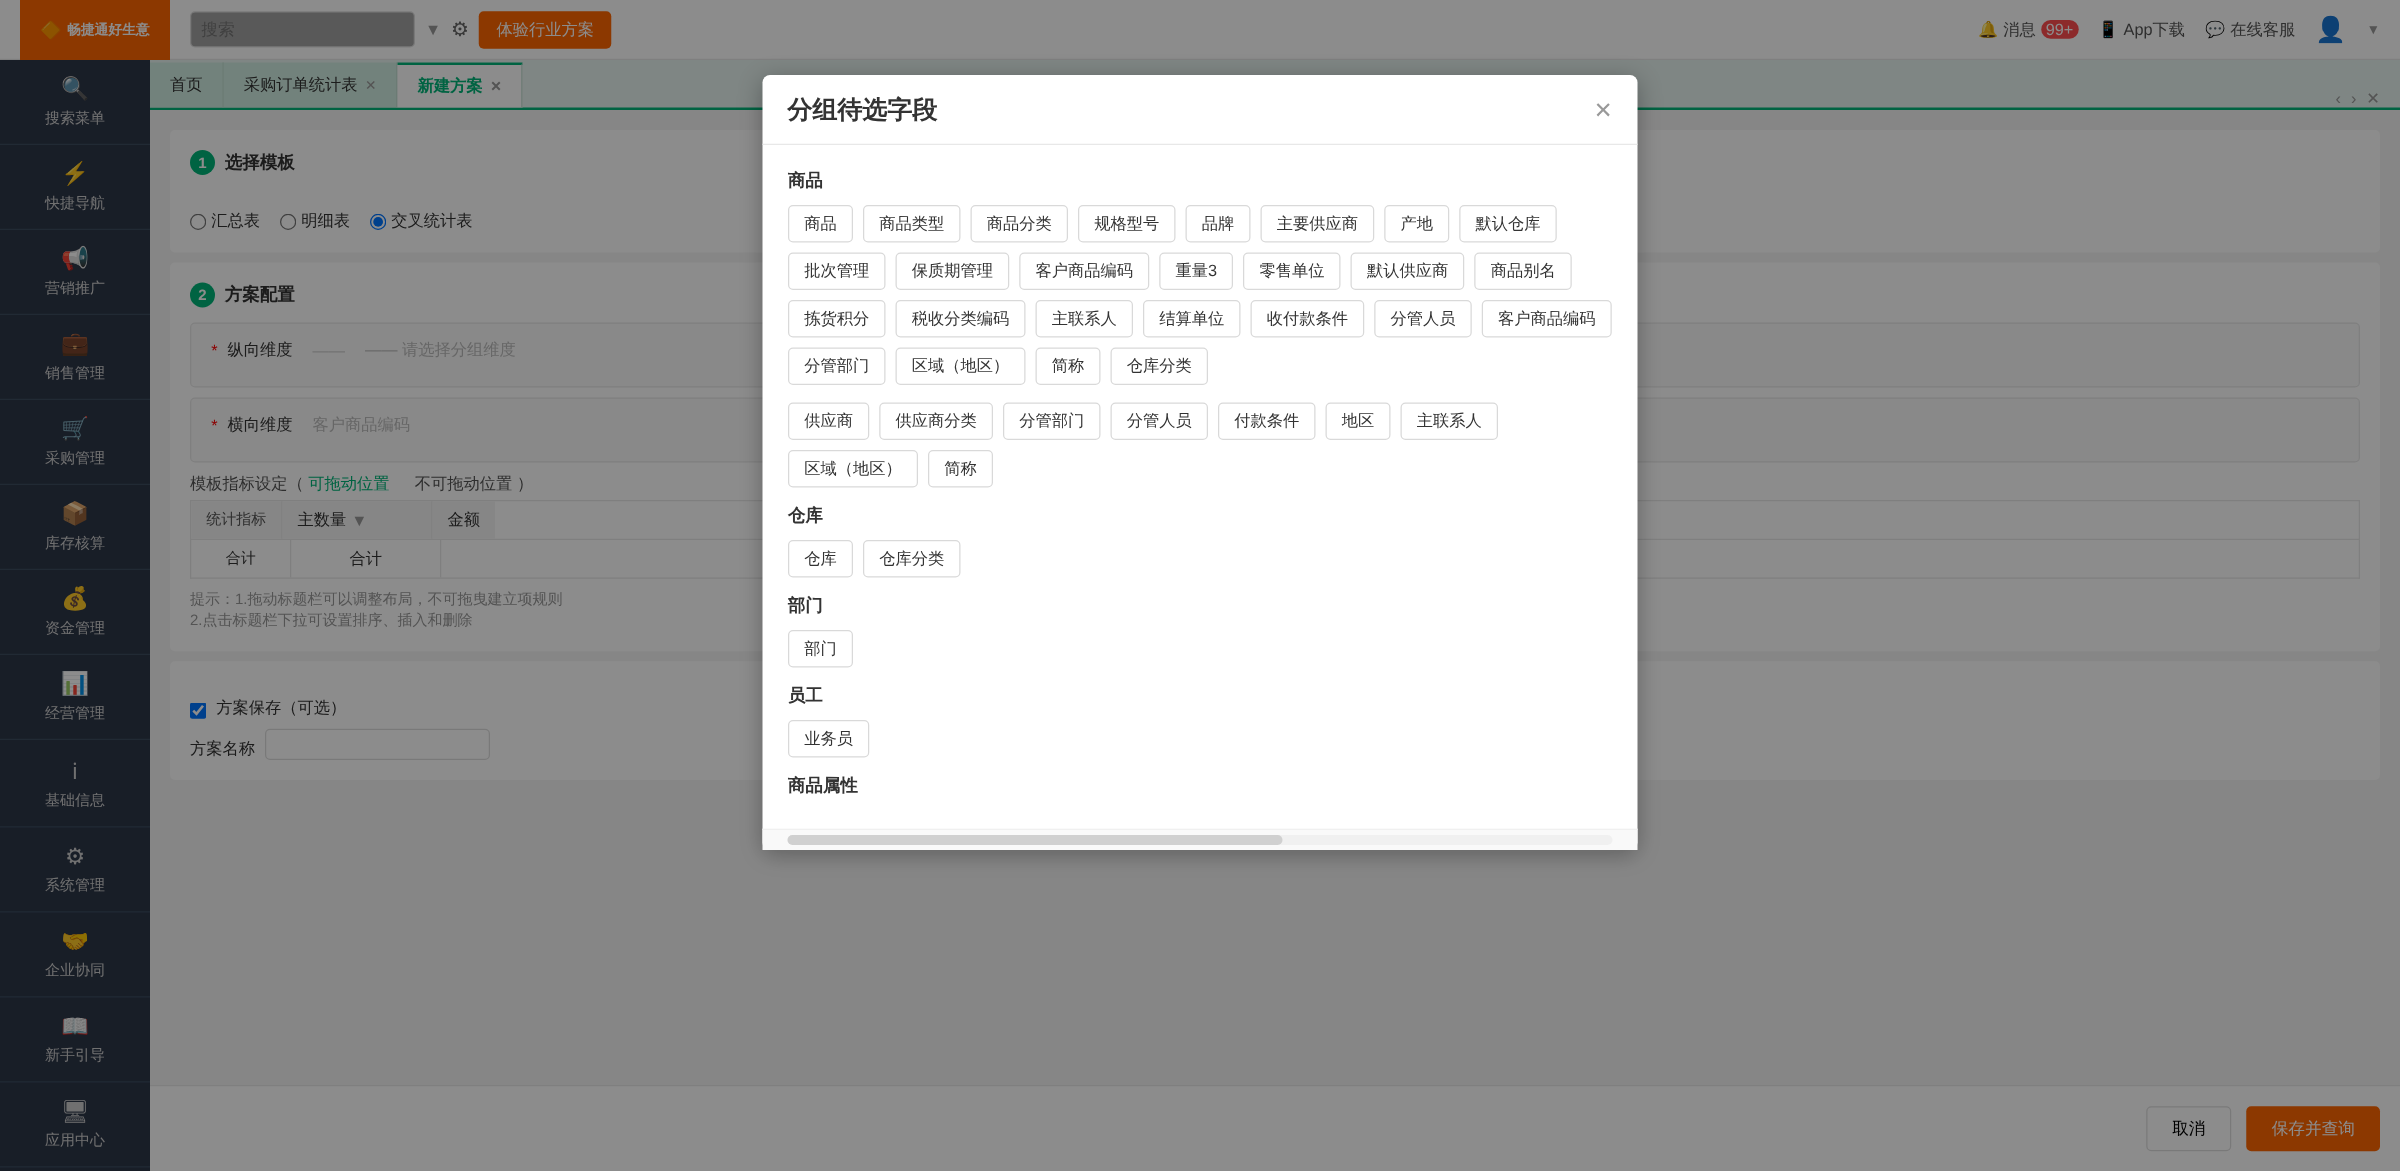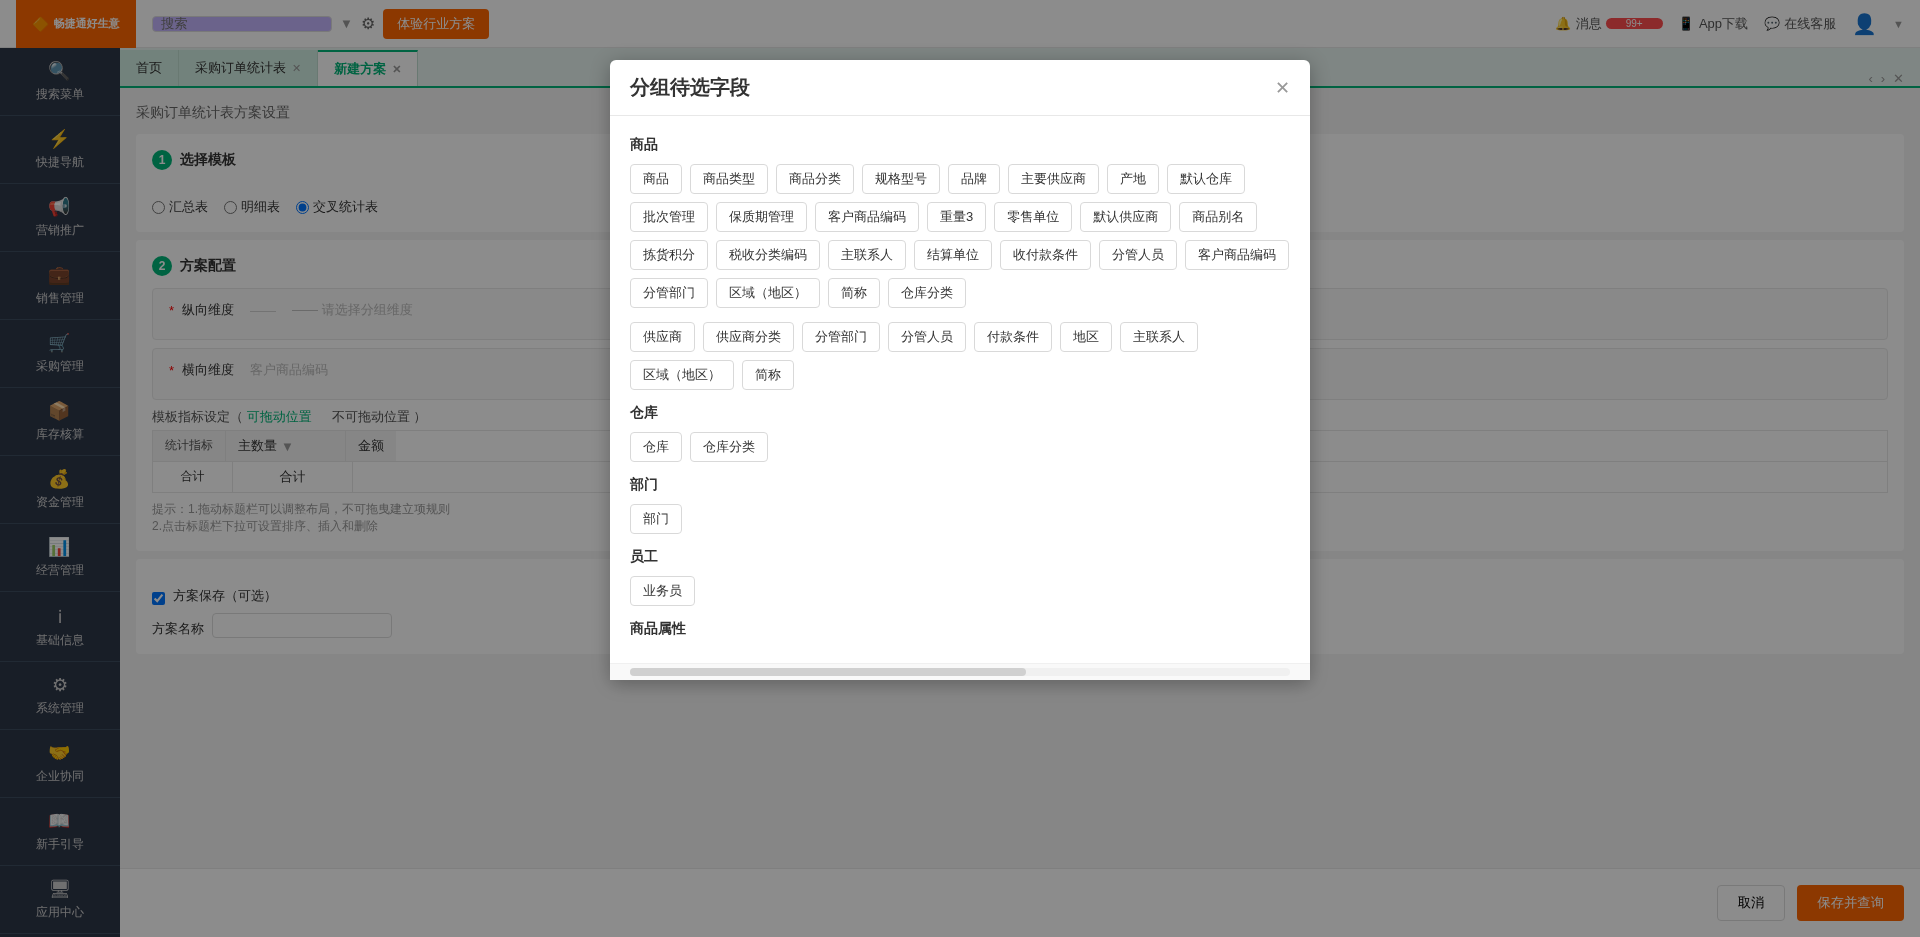--- a/index.html
+++ b/index.html
@@ -29,26 +29,26 @@
       font-size: 14px;
     }
     .top-bar-center {
       flex: 1;
       display: flex;
       align-items: center;
       padding-left: 16px;
       gap: 8px;
     }
     .search-box {
-      background: #c4b5fd;
+      background: #a3a3a3;
       border: 1px solid #ddd;
       border-radius: 4px;
       padding: 4px 8px;
       width: 180px;
-      height: 16px;
+      height: 29px;
     }
     .btn-experience {
       background: #ff6600;
       color: #fff;
       border: none;
       border-radius: 4px;
       padding: 6px 14px;
       cursor: pointer;
       font-size: 13px;
     }
@@ -56,22 +56,22 @@
       display: flex;
       align-items: center;
       gap: 16px;
       font-size: 13px;
       color: #555;
     }
     .badge {
       background: #ff4d4f;
       color: #fff;
       border-radius: 10px;
-      font-size: 10px;
-      padding: 0 20px;
+      font-size: 13px;
+      padding: 0 4px;
       min-width: 18px;
       text-align: center;
     }
 
     
     .tab-bar {
       position: fixed;
       top: 48px;
       left: 120px;
       right: 0;
@@ -418,21 +418,20 @@
     <span class="tab-close">✕</span>
   </div>
   <div style="flex:1;display:flex;align-items:center;justify-content:flex-end;padding-right:16px;gap:8px;">
     <span style="cursor:pointer;color:#999;">‹</span>
     <span style="cursor:pointer;color:#999;">›</span>
     <span style="cursor:pointer;color:#999;">✕</span>
   </div>
 </div>
 
 <div class="main-content">
-  <div class="page-title">采购订单统计表方案设置</div>
 
   <div class="step-section">
     <div class="step-header">
       <span class="step-num">1</span>
       <span class="step-label">选择模板</span>
     </div>
     <div class="radio-group">
       <label class="radio-item">
         <input type="radio" name="template" style=""> 
           <span>汇总表</span>

